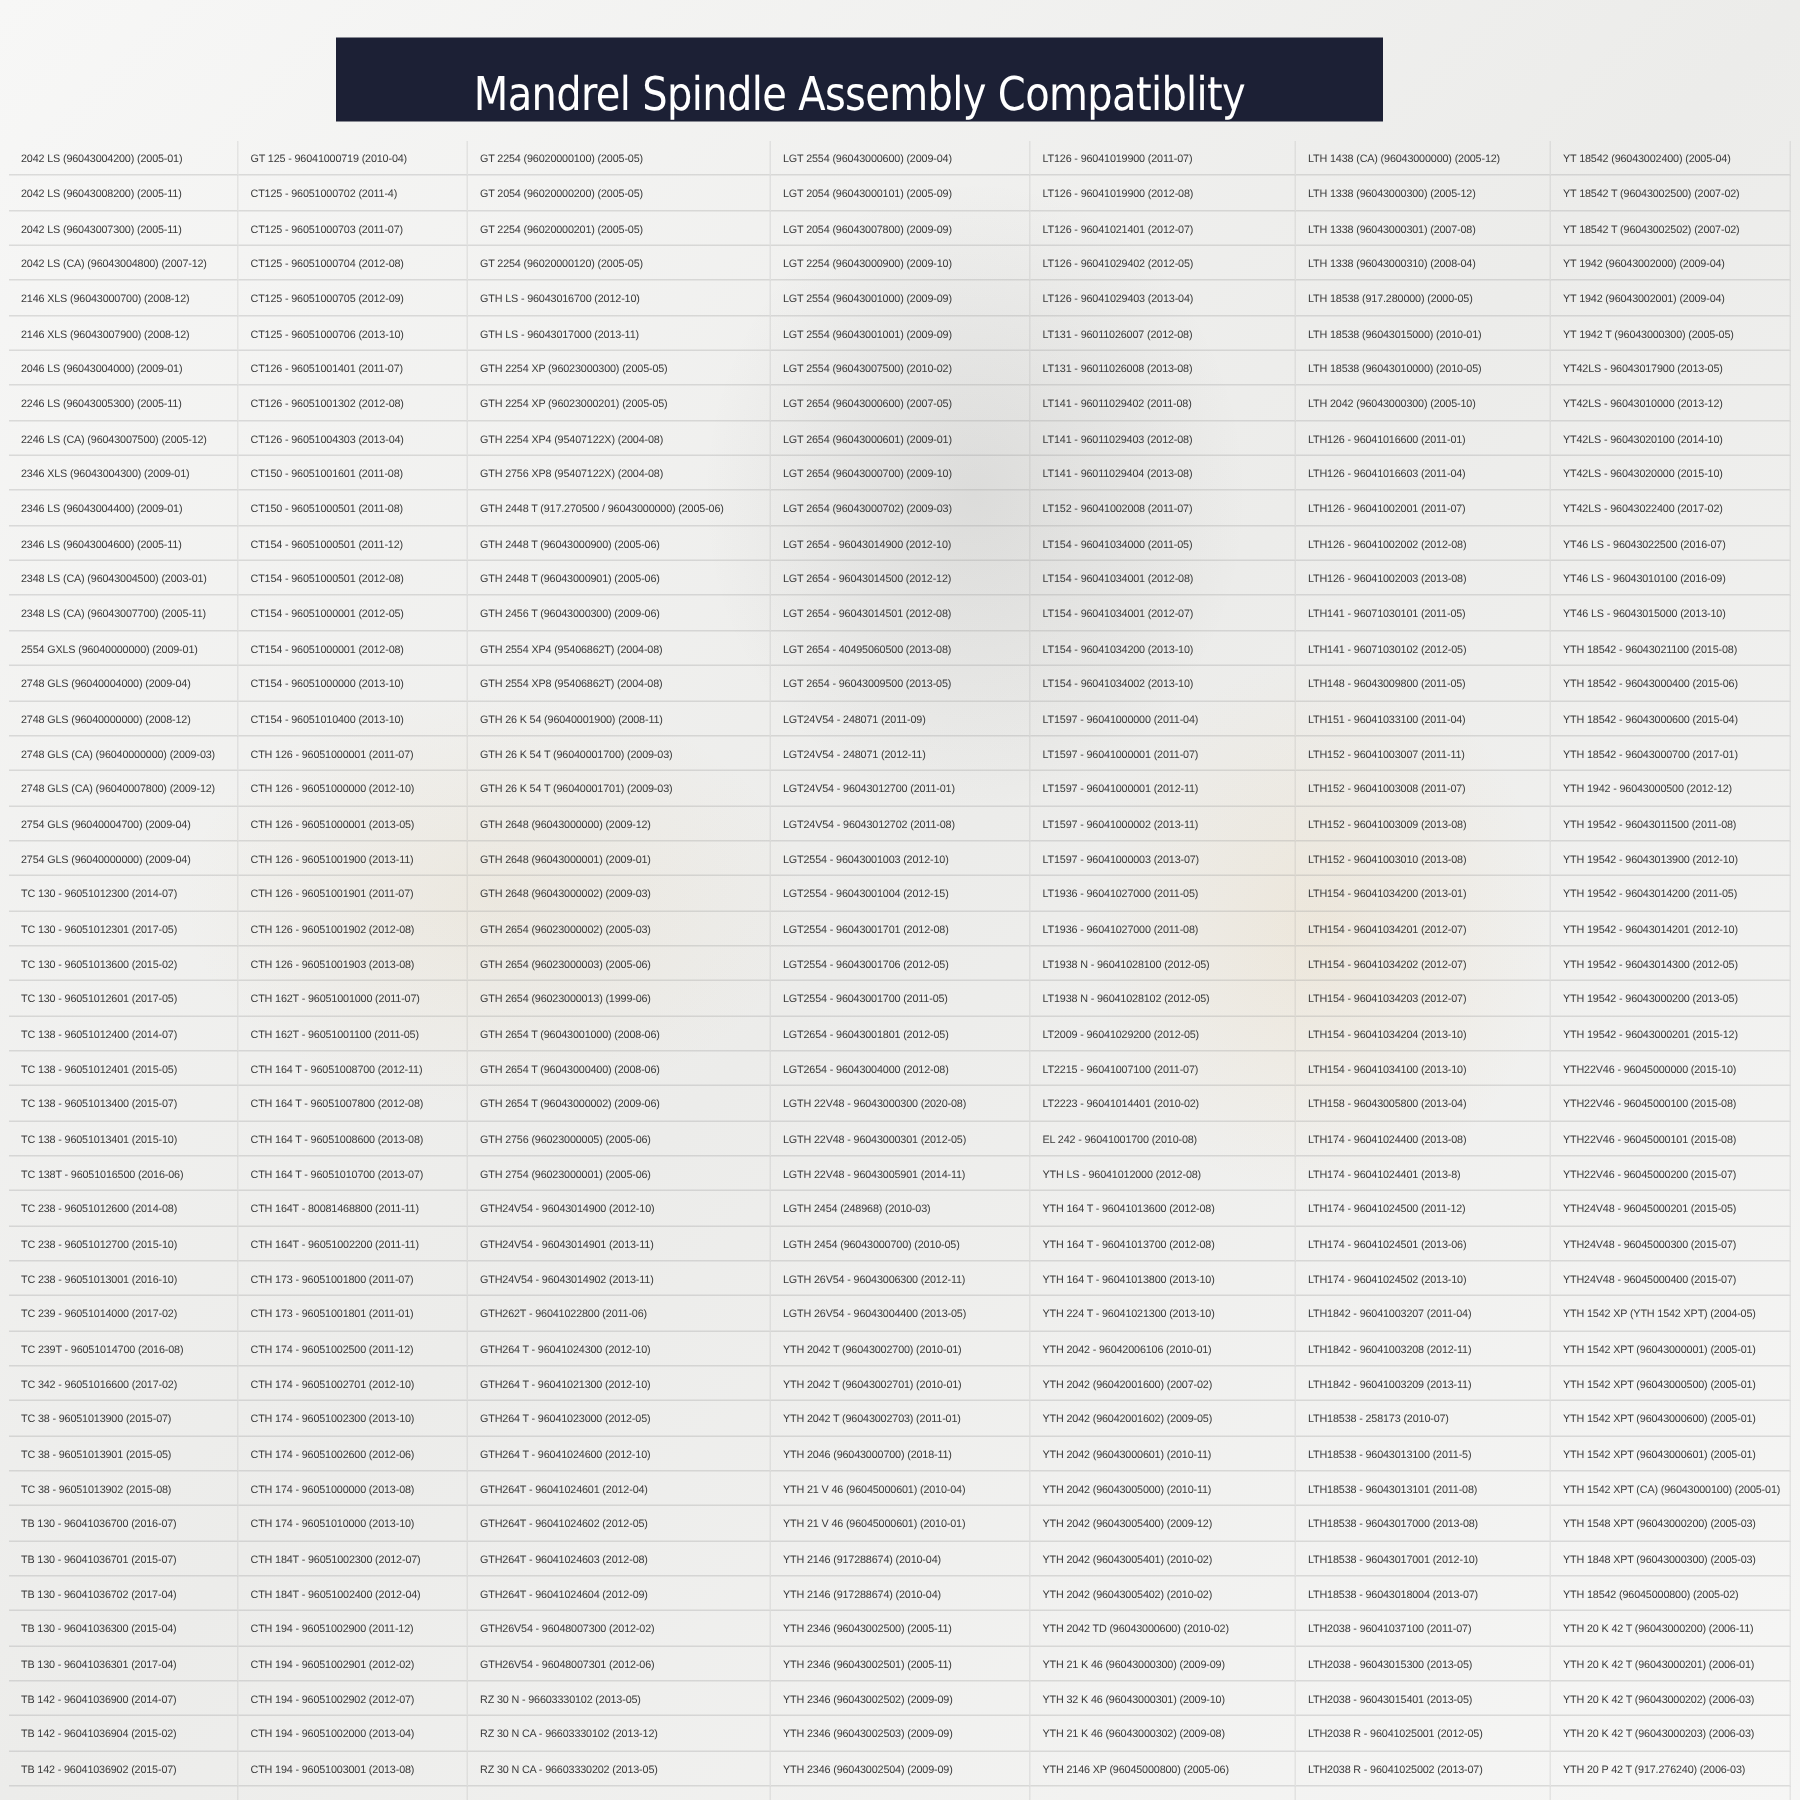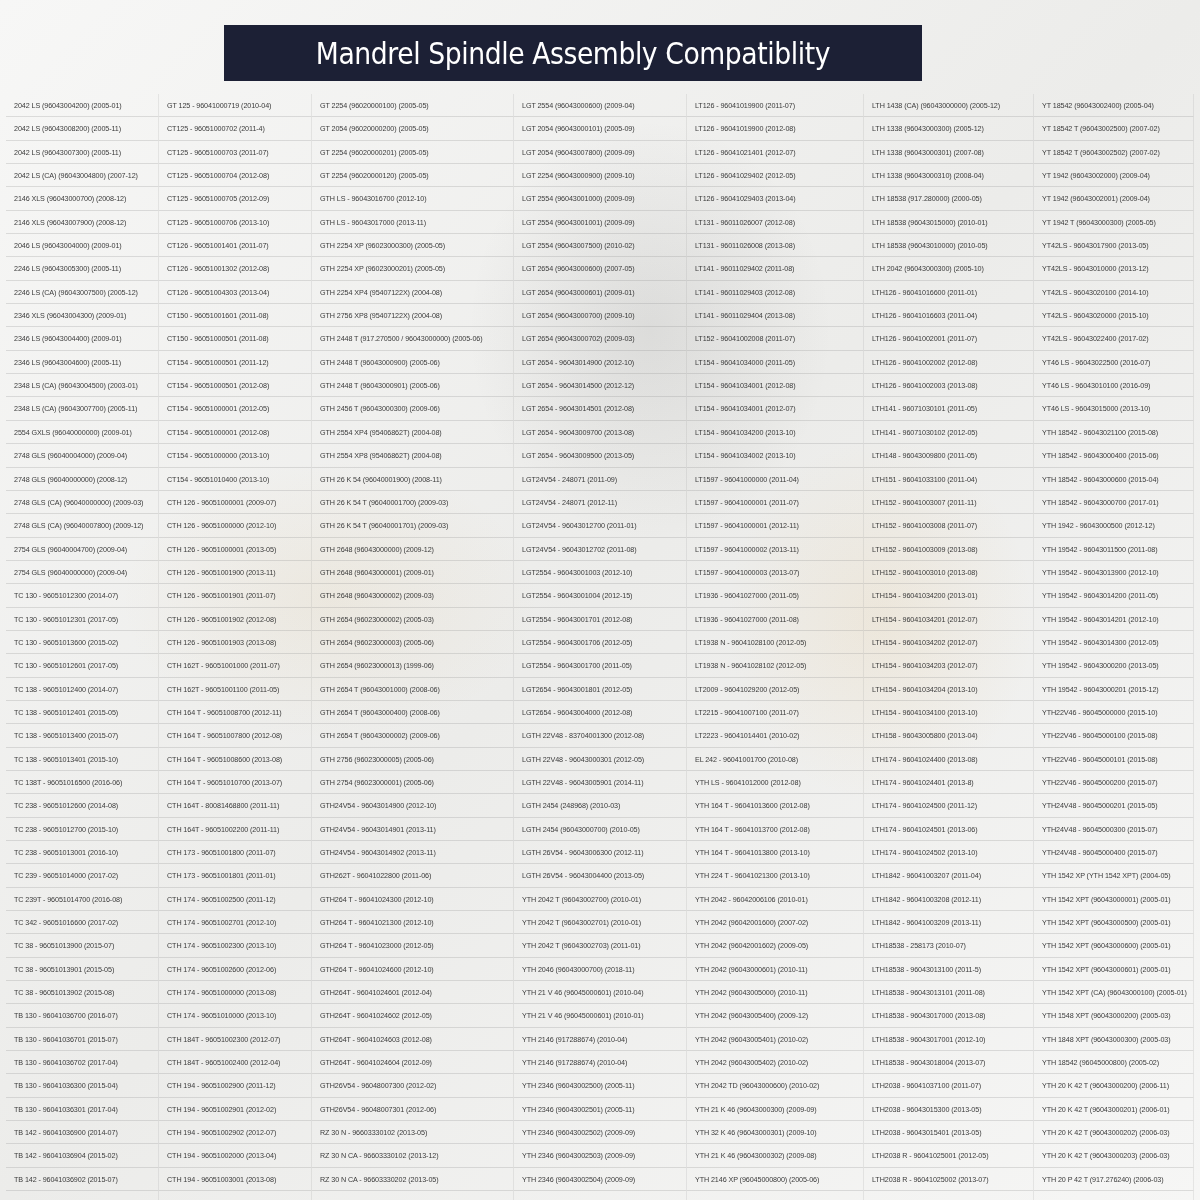--- a/index.html
+++ b/index.html
@@ -13,21 +13,21 @@
     position: absolute; inset: 0;
     background:
       radial-gradient(ellipse 260px 300px at 650px 330px, rgba(60,60,60,0.10), transparent 70%),
       radial-gradient(ellipse 220px 260px at 880px 620px, rgba(220,160,60,0.10), transparent 70%),
       radial-gradient(ellipse 300px 200px at 330px 600px, rgba(200,150,60,0.08), transparent 70%),
       linear-gradient(135deg, #f7f7f6 0%, #ececea 50%, #f6f6f5 100%);
   }
   .title-bar {
     position: absolute; left: 224px; top: 25px; width: 698px; height: 56px;
     background: #1c2035;
-    display: flex; align-items: center; justify-content: center;
+    display: flex; align-items: flex-end; justify-content: center;
   }
   .title-bar span {
     color: #ffffff; font-size: 31px; letter-spacing: -0.5px;
     font-family: "DejaVu Sans", sans-serif; font-weight: normal;
     transform: scaleX(0.86); display: inline-block; white-space: nowrap;
   }
   .table {
     position: absolute; left: 6px; top: 94px; width: 1188px;
     display: grid;
     grid-template-columns: 153px 153px 202px 173px 177px 170px 160px;
@@ -146,40 +146,40 @@
     <div class="cell">2348 LS (CA) (96043007700) (2005-11)</div>
     <div class="cell">CT154 - 96051000001 (2012-05)</div>
     <div class="cell">GTH 2456 T (96043000300) (2009-06)</div>
     <div class="cell">LGT 2654 - 96043014501 (2012-08)</div>
     <div class="cell">LT154 - 96041034001 (2012-07)</div>
     <div class="cell">LTH141 - 96071030101 (2011-05)</div>
     <div class="cell">YT46 LS - 96043015000 (2013-10)</div>
     <div class="cell">2554 GXLS (96040000000) (2009-01)</div>
     <div class="cell">CT154 - 96051000001 (2012-08)</div>
     <div class="cell">GTH 2554 XP4 (95406862T) (2004-08)</div>
-    <div class="cell">LGT 2654 - 96043009700 (2013-08)</div>
+    <div class="cell">LGT 2654 - 40495060500 (2013-08)</div>
     <div class="cell">LT154 - 96041034200 (2013-10)</div>
     <div class="cell">LTH141 - 96071030102 (2012-05)</div>
     <div class="cell">YTH 18542 - 96043021100 (2015-08)</div>
     <div class="cell">2748 GLS (96040004000) (2009-04)</div>
     <div class="cell">CT154 - 96051000000 (2013-10)</div>
     <div class="cell">GTH 2554 XP8 (95406862T) (2004-08)</div>
     <div class="cell">LGT 2654 - 96043009500 (2013-05)</div>
     <div class="cell">LT154 - 96041034002 (2013-10)</div>
     <div class="cell">LTH148 - 96043009800 (2011-05)</div>
     <div class="cell">YTH 18542 - 96043000400 (2015-06)</div>
     <div class="cell">2748 GLS (96040000000) (2008-12)</div>
     <div class="cell">CT154 - 96051010400 (2013-10)</div>
     <div class="cell">GTH 26 K 54 (96040001900) (2008-11)</div>
     <div class="cell">LGT24V54 - 248071 (2011-09)</div>
     <div class="cell">LT1597 - 96041000000 (2011-04)</div>
     <div class="cell">LTH151 - 96041033100 (2011-04)</div>
     <div class="cell">YTH 18542 - 96043000600 (2015-04)</div>
     <div class="cell">2748 GLS (CA) (96040000000) (2009-03)</div>
-    <div class="cell">CTH 126 - 96051000001 (2009-07)</div>
+    <div class="cell">CTH 126 - 96051000001 (2011-07)</div>
     <div class="cell">GTH 26 K 54 T (96040001700) (2009-03)</div>
     <div class="cell">LGT24V54 - 248071 (2012-11)</div>
     <div class="cell">LT1597 - 96041000001 (2011-07)</div>
     <div class="cell">LTH152 - 96041003007 (2011-11)</div>
     <div class="cell">YTH 18542 - 96043000700 (2017-01)</div>
     <div class="cell">2748 GLS (CA) (96040007800) (2009-12)</div>
     <div class="cell">CTH 126 - 96051000000 (2012-10)</div>
     <div class="cell">GTH 26 K 54 T (96040001701) (2009-03)</div>
     <div class="cell">LGT24V54 - 96043012700 (2011-01)</div>
     <div class="cell">LT1597 - 96041000001 (2012-11)</div>
@@ -237,21 +237,21 @@
     <div class="cell">TC 138 - 96051012401 (2015-05)</div>
     <div class="cell">CTH 164 T - 96051008700 (2012-11)</div>
     <div class="cell">GTH 2654 T (96043000400) (2008-06)</div>
     <div class="cell">LGT2654 - 96043004000 (2012-08)</div>
     <div class="cell">LT2215 - 96041007100 (2011-07)</div>
     <div class="cell">LTH154 - 96041034100 (2013-10)</div>
     <div class="cell">YTH22V46 - 96045000000 (2015-10)</div>
     <div class="cell">TC 138 - 96051013400 (2015-07)</div>
     <div class="cell">CTH 164 T - 96051007800 (2012-08)</div>
     <div class="cell">GTH 2654 T (96043000002) (2009-06)</div>
-    <div class="cell">LGTH 22V48 - 83704001300 (2012-08)</div>
+    <div class="cell">LGTH 22V48 - 96043000300 (2020-08)</div>
     <div class="cell">LT2223 - 96041014401 (2010-02)</div>
     <div class="cell">LTH158 - 96043005800 (2013-04)</div>
     <div class="cell">YTH22V46 - 96045000100 (2015-08)</div>
     <div class="cell">TC 138 - 96051013401 (2015-10)</div>
     <div class="cell">CTH 164 T - 96051008600 (2013-08)</div>
     <div class="cell">GTH 2756 (96023000005) (2005-06)</div>
     <div class="cell">LGTH 22V48 - 96043000301 (2012-05)</div>
     <div class="cell">EL 242 - 96041001700 (2010-08)</div>
     <div class="cell">LTH174 - 96041024400 (2013-08)</div>
     <div class="cell">YTH22V46 - 96045000101 (2015-08)</div>

